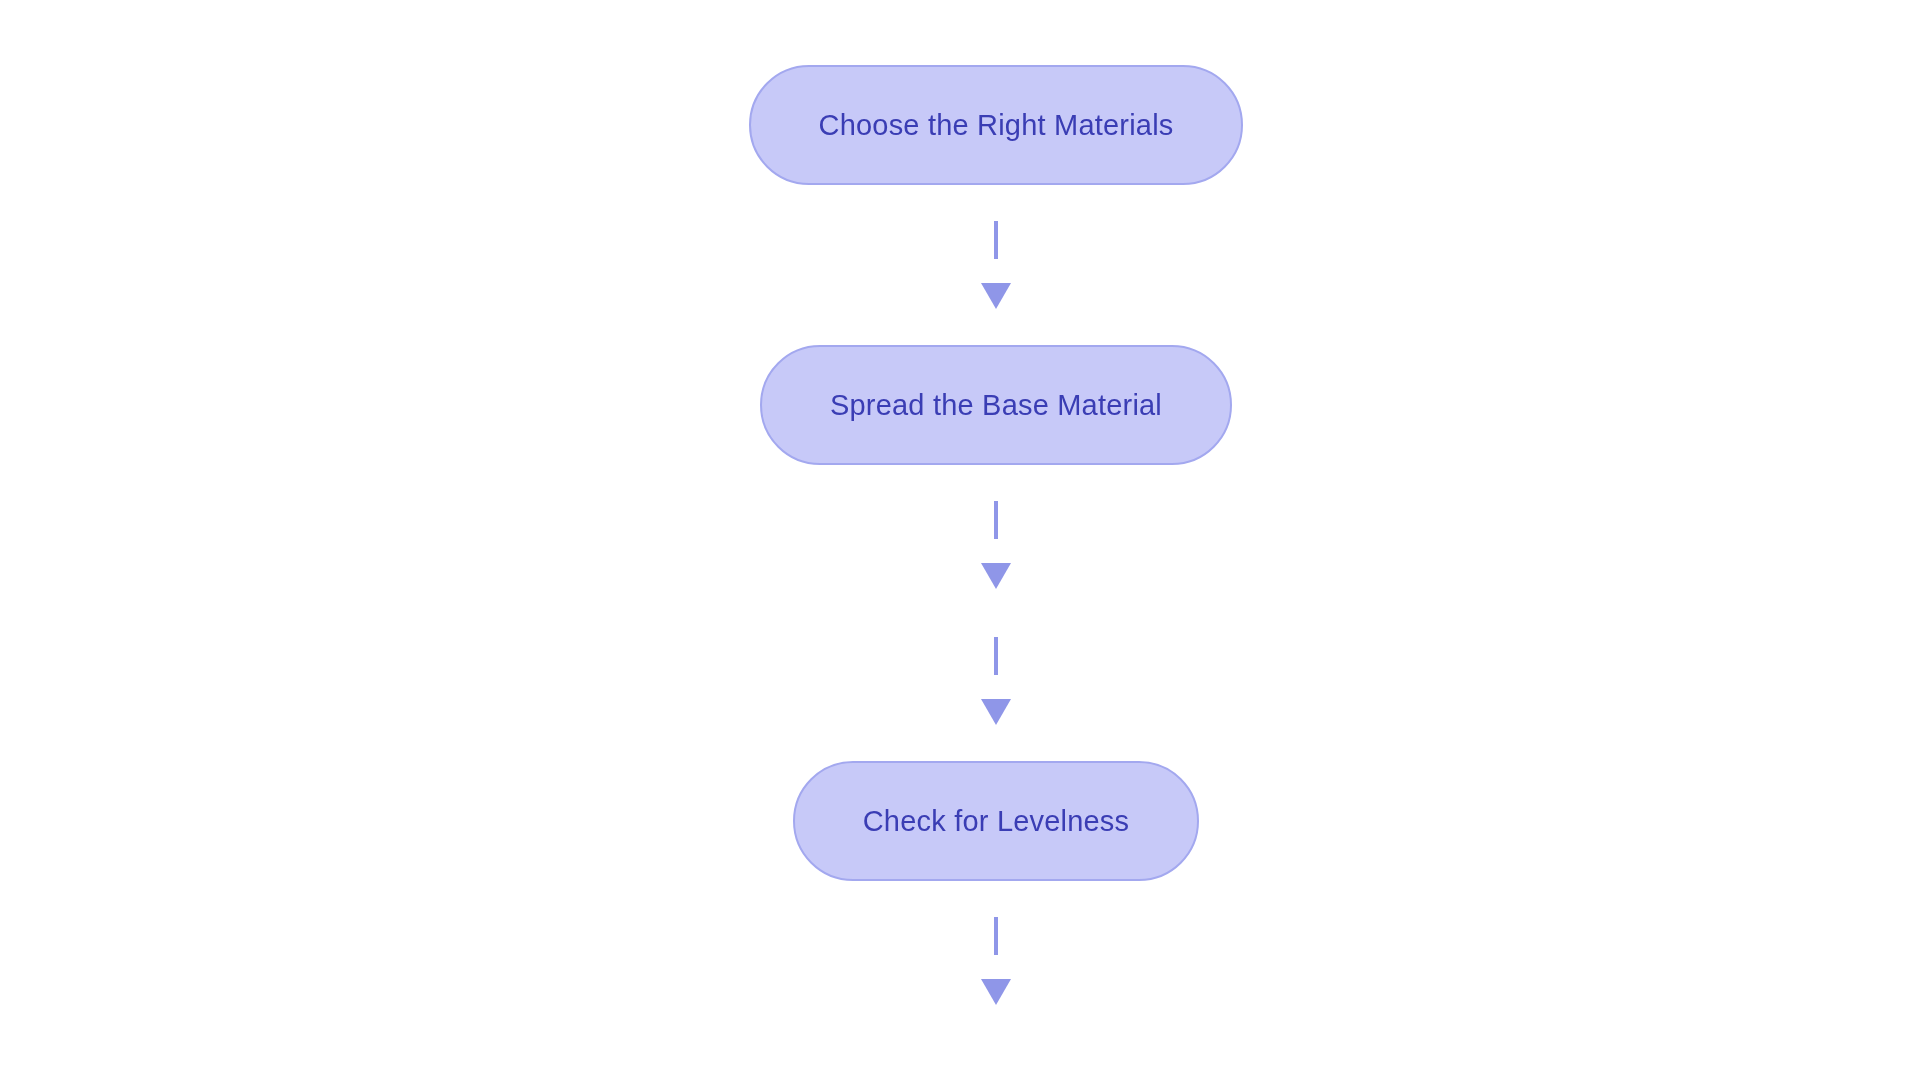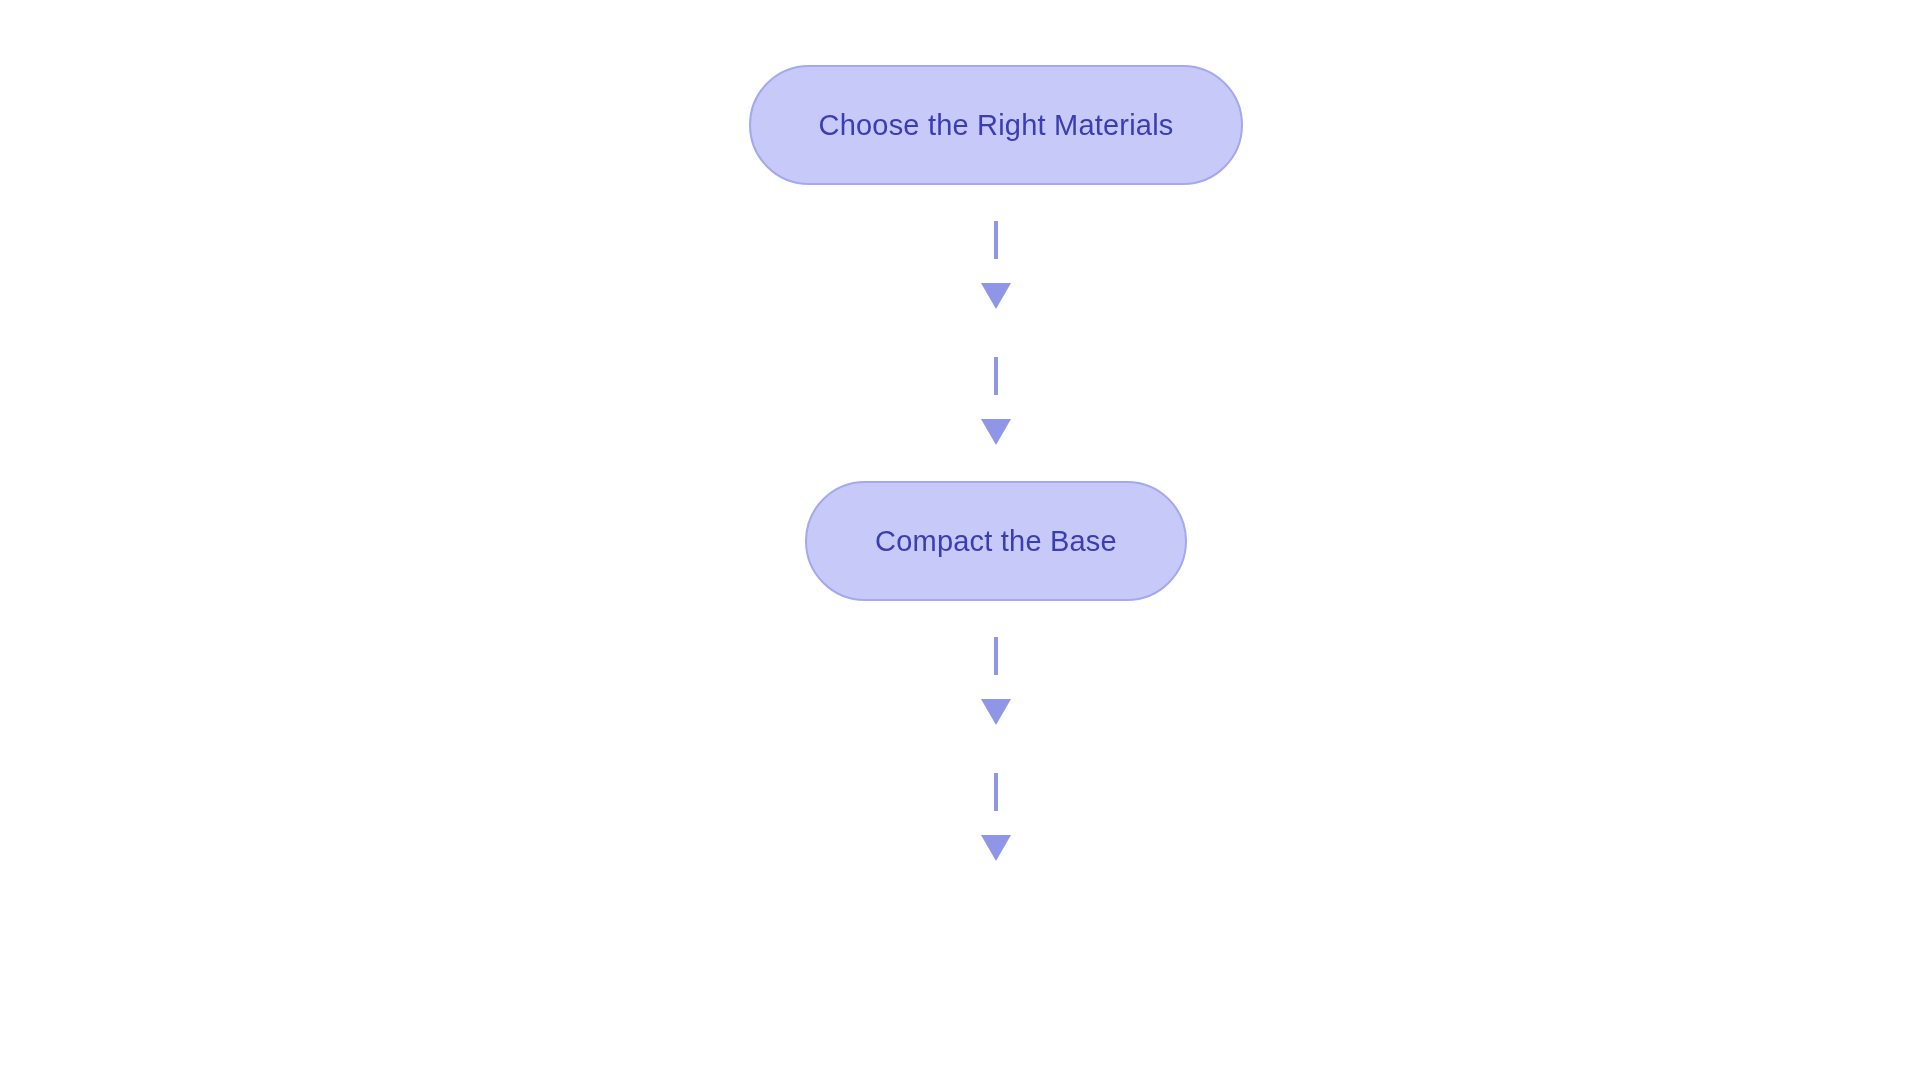--- a/index.html
+++ b/index.html
@@ -69,35 +69,38 @@
 
   <div class="node">
     <span class="node-label">Choose the Right Materials</span>
   </div>
 
   <div class="connector">
     <div class="line"></div>
     <div class="head"></div>
   </div>
 
-
-  <div class="connector">
-    <div class="line"></div>
-    <div class="head"></div>
-  </div>
-
   <div class="node">
-    <span class="node-label">Compact the Base</span>
+    <span class="node-label">Spread the Base Material</span>
   </div>
 
   <div class="connector">
     <div class="line"></div>
     <div class="head"></div>
   </div>
 
 
   <div class="connector">
     <div class="line"></div>
     <div class="head"></div>
   </div>
 
+  <div class="node">
+    <span class="node-label">Check for Levelness</span>
+  </div>
+
+  <div class="connector">
+    <div class="line"></div>
+    <div class="head"></div>
+  </div>
+
 
 </div>
 
 </body></html>

